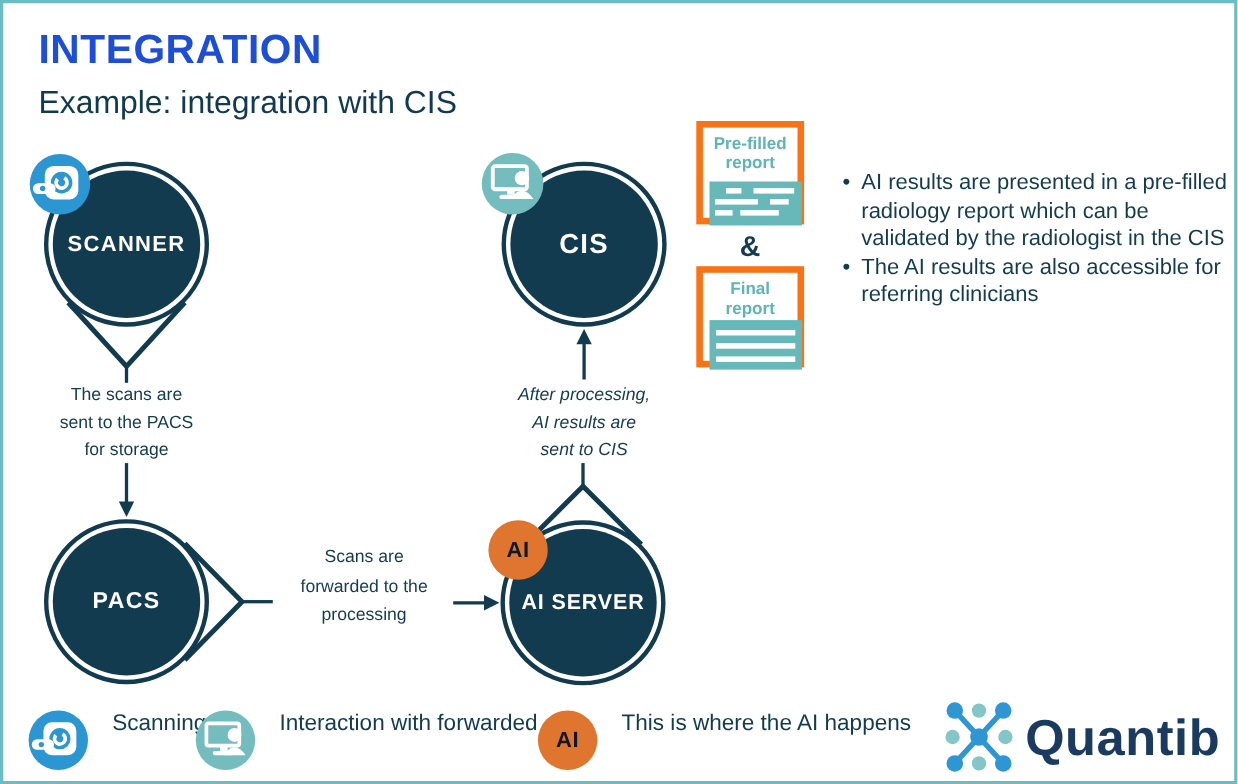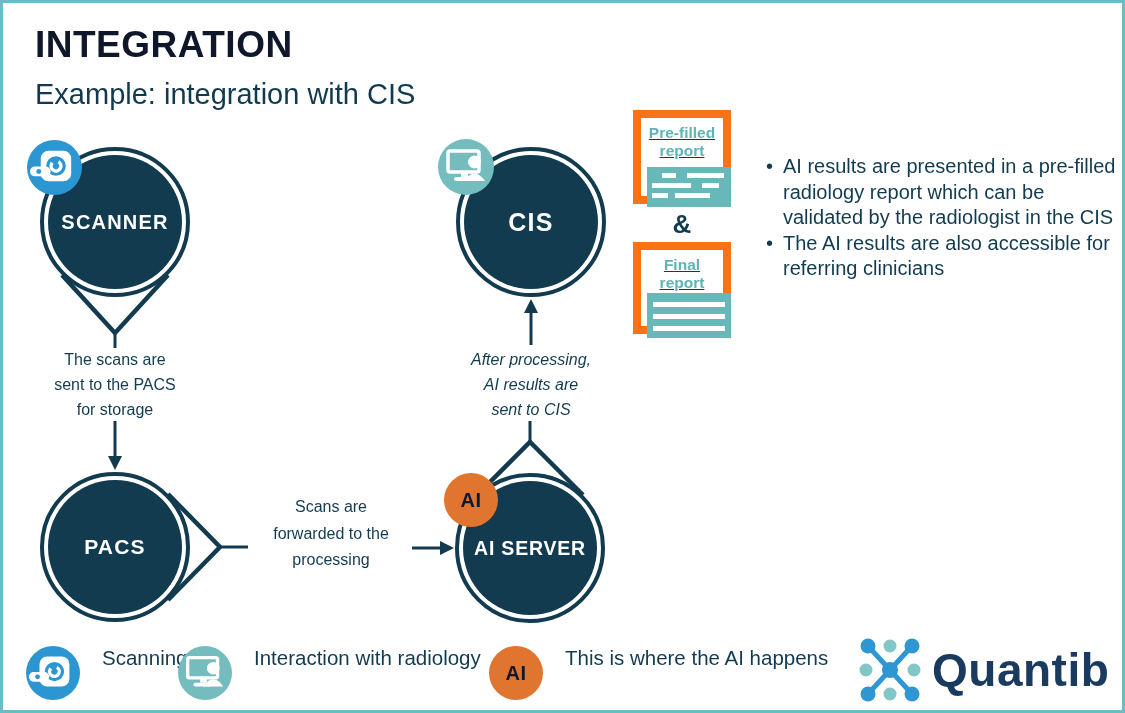--- a/index.html
+++ b/index.html
@@ -12,21 +12,21 @@
     background: #ffffff;
     box-shadow: inset 0 0 0 3px #6ABDC4;
     overflow: hidden;
     color: #123B4F;
   }
 
   
   .title {
     position: absolute; left: 35px; top: 24px;
     font-size: 37px; font-weight: bold; letter-spacing: 0.5px;
-    color: #0f172a;
+    color: #1d4ed8;
   }
   .subtitle {
     position: absolute; left: 35px; top: 78px;
     font-size: 29px; color: #113A4F;
   }
 
   
   .overlay { position: absolute; left: 0; top: 0; }
 
   
@@ -71,21 +71,21 @@
     position: absolute; width: 200px; text-align: center;
     font-size: 16px; line-height: 25px; color: #123B4F;
   }
   .flow-scanner-pacs { left: 15px;  top: 347px; }
   .flow-pacs-ai      { left: 231px; top: 494px; line-height: 26.5px; }
   .flow-ai-cis       { left: 431px; top: 347px; font-style: italic; }
 
   
   .report {
     position: absolute; left: 633px; width: 98px;
-    border: 8px solid #f97316; background: #fff; text-decoration: underline;
+    border: 6px solid #f97316; background: #fff;
   }
   .report-prefilled { top: 110px; height: 94px; }
   .report-final     { top: 242px; height: 92px; }
   .report-title {
     padding-top: 6px; text-align: center;
     color: #5FB4B6; font-weight: bold; font-size: 15.5px; line-height: 17.5px;
   }
   .doc { position: absolute; background: #68B8BA; }
   .doc-prefilled { left: 6px; top: 49px; width: 84px; height: 40px; }
   .doc-final     { left: 6px; top: 43px; width: 84px; height: 45px; }
@@ -261,21 +261,21 @@
   <div class="legend-item legend-2">
     <div class="badge badge-teal legend-badge">
       <svg viewBox="0 0 56 56">
         <rect x="10" y="12" width="31" height="21" rx="2" fill="none" stroke="#ffffff" stroke-width="3.5"></rect>
         <rect x="23" y="33" width="7" height="5" fill="#ffffff"></rect>
         <rect x="16" y="38" width="20" height="4" rx="2" fill="#ffffff"></rect>
         <circle cx="36.5" cy="23" r="6.5" fill="#ffffff"></circle>
         <path d="M26 42 Q 36.5 27 47 42 Z" fill="#ffffff"></path>
       </svg>
     </div>
-    <span>Interaction with radiology</span>
+    <span>Interaction with forwarded</span>
   </div>
   <div class="legend-item legend-3">
     <div class="badge badge-orange legend-badge">
       <span class="ai-letters">AI</span>
     </div>
     <span>This is where the AI happens</span>
   </div>
 
   <div class="logo">
     <svg class="logo-icon" viewBox="0 0 72 72">

